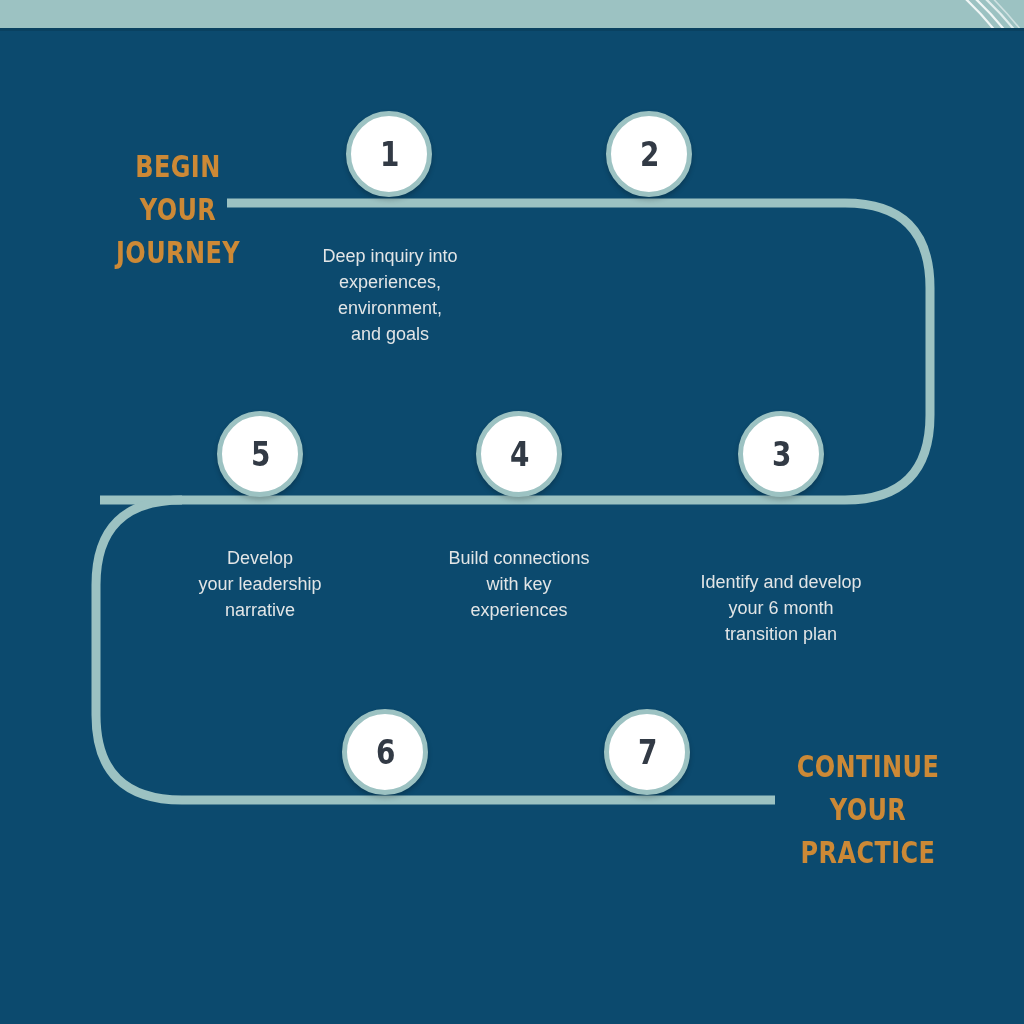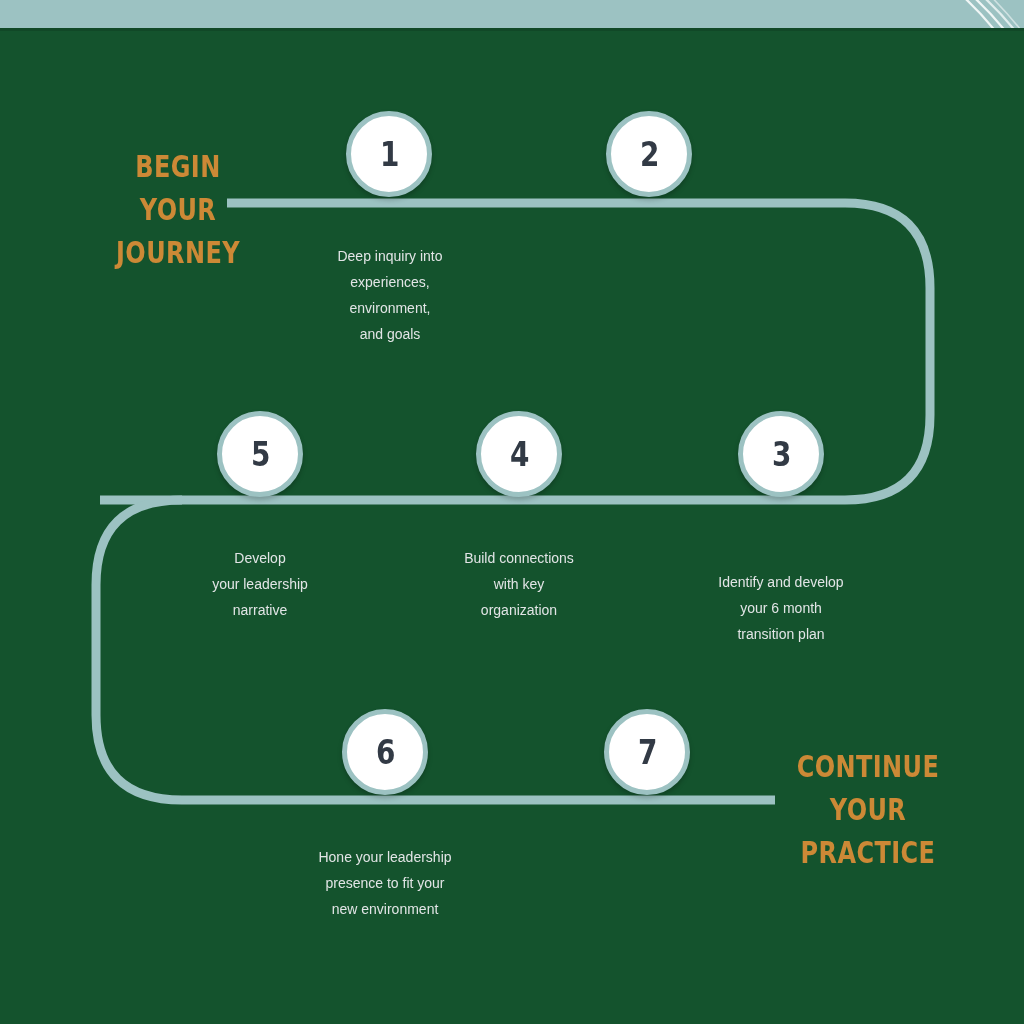--- a/index.html
+++ b/index.html
@@ -5,21 +5,21 @@
 <style>
   html, body {
     margin: 0;
     padding: 0;
     background: #3f4651;
   }
   #canvas {
     position: relative;
     width: 1024px;
     height: 1024px;
-    background: #14532d;
+    background: #0c4a6e;
     overflow: hidden;
     font-family: "Liberation Sans", sans-serif;
   }
 
   
   #top-band {
     position: absolute;
     left: 0; top: 0;
     width: 1024px;
     height: 28px;
@@ -75,21 +75,21 @@
     letter-spacing: -1px;
     transform: scaleX(0.82);
     line-height: 1;
   }
 
   
   .step-caption {
     position: absolute;
     color: #e2e5e6;
     font-family: "Liberation Sans", sans-serif;
-    font-size: 14px;
+    font-size: 18px;
     line-height: 26px;
     text-align: center;
     white-space: pre-line;
     font-weight: 400;
   }
 
   
   .journey-heading {
     position: absolute;
     color: #cc8936;
@@ -167,39 +167,36 @@
 your 6 month
 transition plan</div>
 
   <div class="step-node" style="left: 476px; top: 411px;">
     <div class="step-circle">
       <span class="step-num">4</span>
     </div>
   </div>
   <div class="step-caption" style="left: 408px; top: 545px; width: 222px;">Build connections
 with key
-organization</div>
+experiences</div>
 
   <div class="step-node" style="left: 217px; top: 411px;">
     <div class="step-circle">
       <span class="step-num">5</span>
     </div>
   </div>
   <div class="step-caption" style="left: 149px; top: 545px; width: 222px;">Develop
 your leadership
 narrative</div>
 
   <div class="step-node" style="left: 342px; top: 709px;">
     <div class="step-circle">
       <span class="step-num">6</span>
     </div>
   </div>
-  <div class="step-caption" style="left: 271px; top: 844px; width: 228px;">Hone your leadership
-presence to fit your
-new environment</div>
 
   <div class="step-node" style="left: 604px; top: 709px;">
     <div class="step-circle">
       <span class="step-num">7</span>
     </div>
   </div>
 
   <div id="duration-row">
     
     

